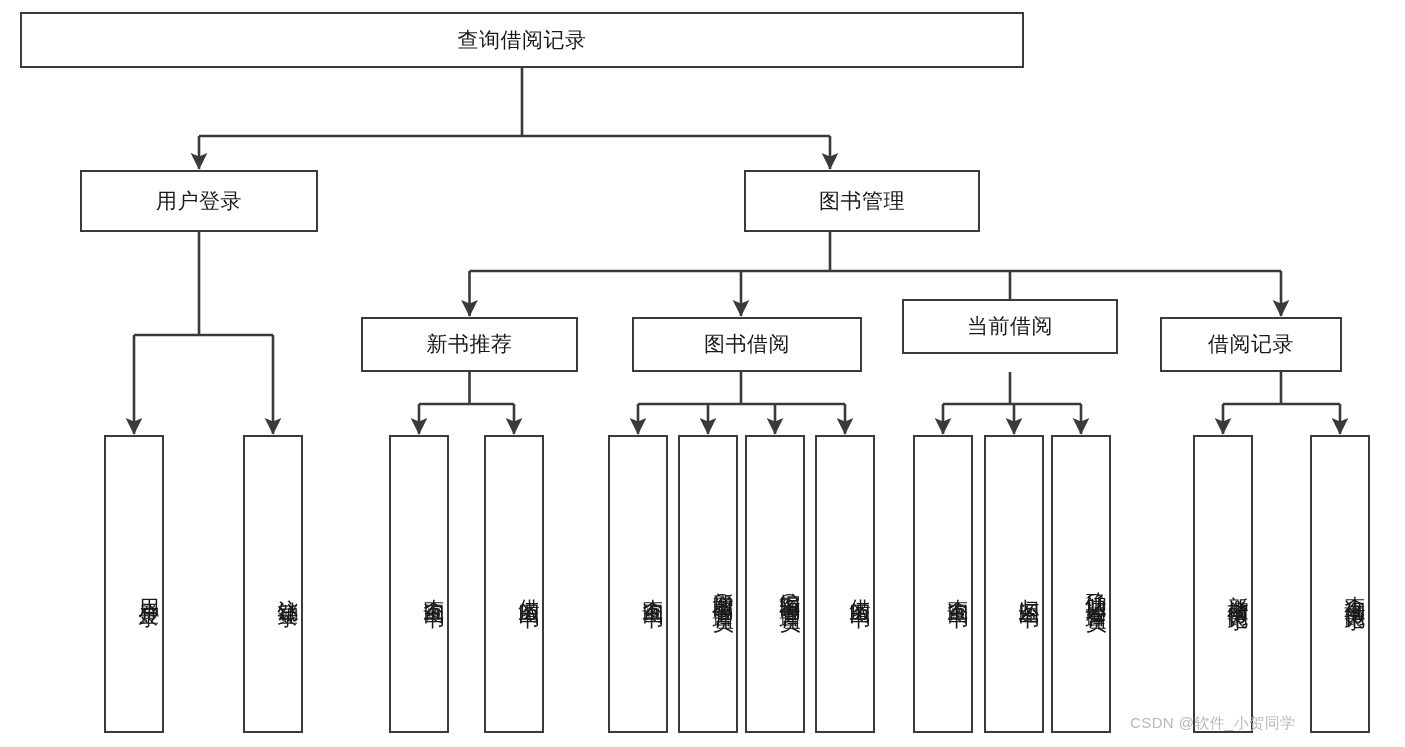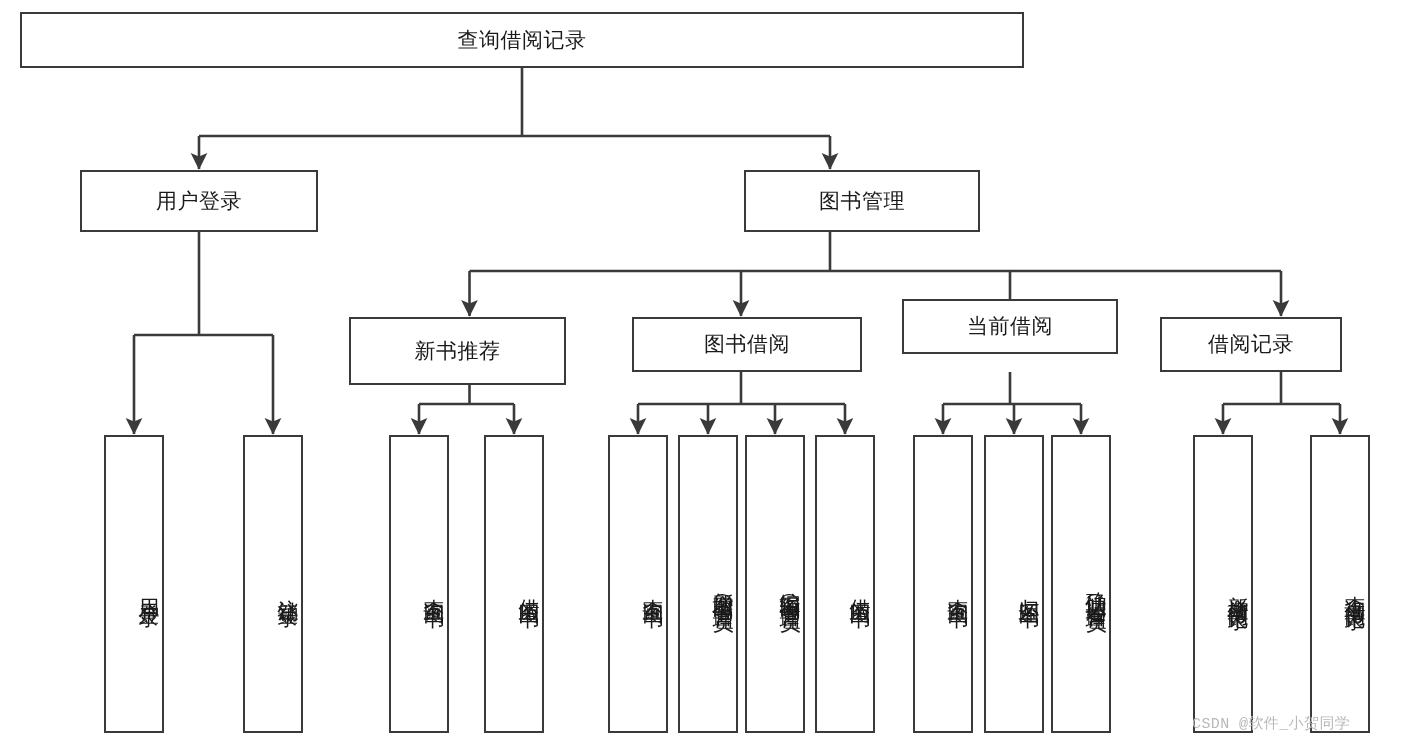--- a/index.html
+++ b/index.html
@@ -51,27 +51,27 @@
     align-items: flex-start;
     justify-content: center;
   }
   .node.v .vtext {
     writing-mode: vertical-rl;
     text-orientation: upright;
     display: block;
   }
   .watermark {
     position: absolute;
-    left: 1192px;
+    left: 1130px;
     top: 714px;
     font-size: 15px;
     color: #b9b9b9;
     white-space: nowrap;
     letter-spacing: 0.4px;
-    font-family: Liberation Mono, monospace;
+    font-family: Liberation Sans, sans-serif;
   }
 </style>
 </head>
 <body>
 
 <div id="canvas">
 
   <svg id="edges" viewBox="0 0 1405 747" xmlns="http://www.w3.org/2000/svg">
     <defs>
       <marker id="arrow" viewBox="0 0 12 12" refX="10.5" refY="6" markerWidth="7" markerHeight="7" orient="auto-start-reverse">
@@ -119,21 +119,21 @@
     <span>查询借阅记录</span>
   </div>
 
   <div class="node h" style="left: 80px; top: 170px; width: 238px; height: 62px;">
     <span>用户登录</span>
   </div>
   <div class="node h" style="left: 712px; top: 170px; width: 236px; height: 62px; margin-left: 32px;">
     <span>图书管理</span>
   </div>
 
-  <div class="node h" style="left: 349px; top: 317px; width: 217px; height: 68px;">
+  <div class="node h" style="left: 361px; top: 317px; width: 217px; height: 55px;">
     <span>新书推荐</span>
   </div>
   <div class="node h" style="left: 632px; top: 317px; width: 230px; height: 55px;">
     <span>图书借阅</span>
   </div>
   <div class="node h" style="left: 902px; top: 299px; width: 216px; height: 55px;">
     <span>当前借阅</span>
   </div>
   <div class="node h" style="left: 1160px; top: 317px; width: 182px; height: 55px;">
     <span>借阅记录</span>

